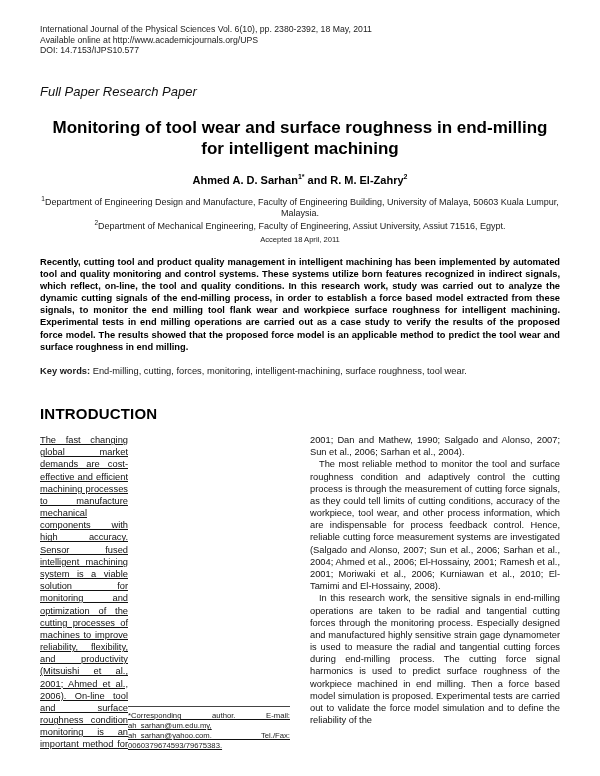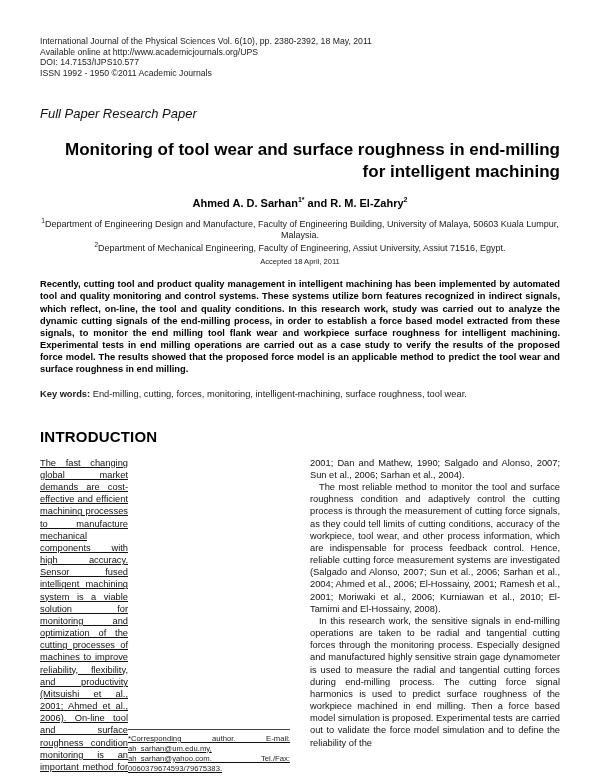--- a/index.html
+++ b/index.html
@@ -6,37 +6,37 @@
   body {
     width: 600px; height: 776px;
     background: #ffffff;
     color: #1a1a1a;
     font-family: "Liberation Sans", sans-serif;
     -webkit-font-smoothing: antialiased;
   }
   .page {
     box-sizing: border-box;
     width: 600px; height: 776px;
-    padding: 36px 40px 12px 40px;
+    padding: 24px 40px 12px 40px;
     overflow: hidden;
     background: #ffffff;
   }
   .journal-header { font-size: 8.7px; line-height: 1.22; color: #222; }
   .journal-header div { margin: 0; }
   .paper-type {
     margin-top: 28px;
     font-style: italic;
     font-size: 13px;
     color: #111;
   }
   .paper-title {
     margin-top: 18px;
     font-size: 17px;
     font-weight: bold;
-    text-align: right;
+    text-align: center;
     line-height: 1.24;
     color: #000;
   }
   .authors-line {
     margin-top: 14px;
     font-size: 11px;
     font-weight: bold;
     text-align: center;
     color: #000;
   }
@@ -108,21 +108,20 @@
 </style>
 </head>
 <body>
 
 <div class="page">
 
   <div class="journal-header">
     <div>International Journal of the Physical Sciences Vol. 6(10), pp. 2380-2392, 18 May, 2011</div>
     <div>Available online at http://www.academicjournals.org/UPS</div>
     <div>DOI: 14.7153/IJPS10.577</div>
-    <div>ISSN 1992 - 1950 ©2011 Academic Journals</div>
   </div>
 
   <div class="paper-type">Full Paper Research Paper</div>
 
   <h1 class="paper-title" style="margin-bottom:0;">Monitoring of tool wear and surface roughness in end-milling for intelligent machining</h1>
 
   <div class="authors-line">
     <span>Ahmed A. D. Sarhan</span><sup>1*</sup><span> and </span><span>R. M. El-Zahry</span><sup>2</sup>
   </div>
 

